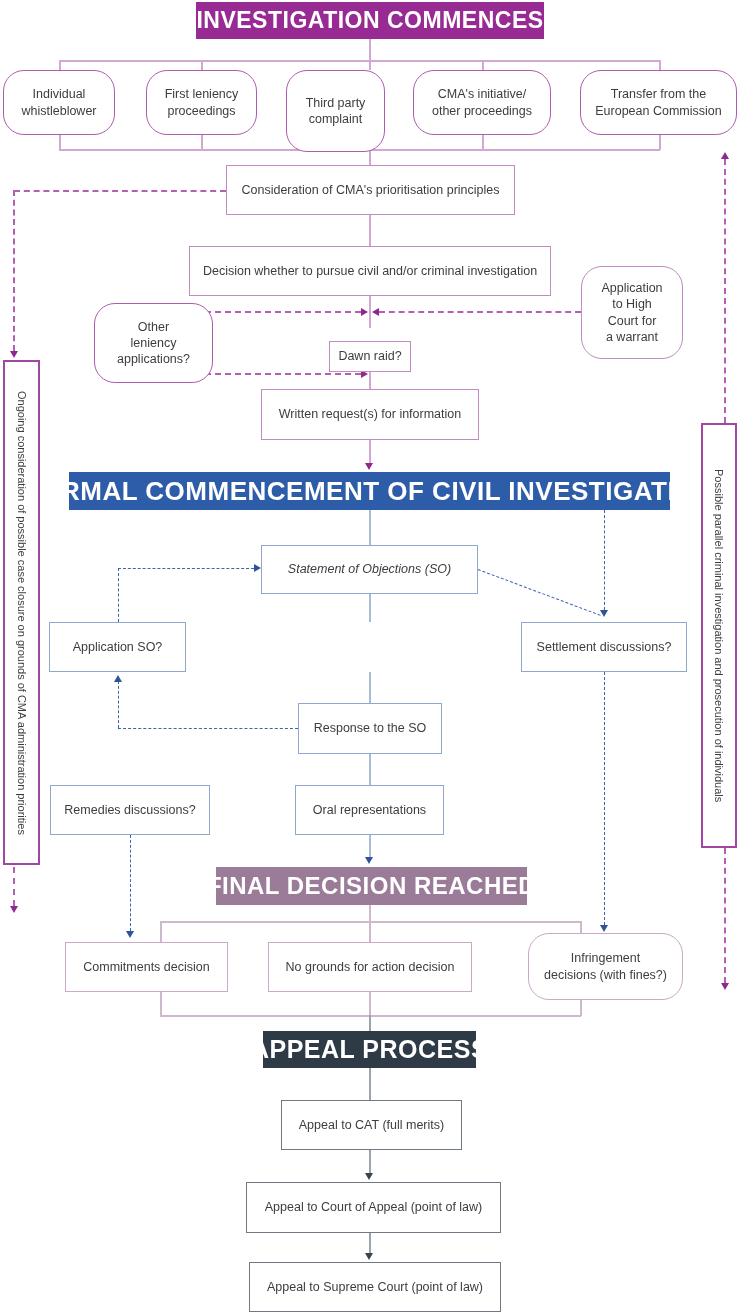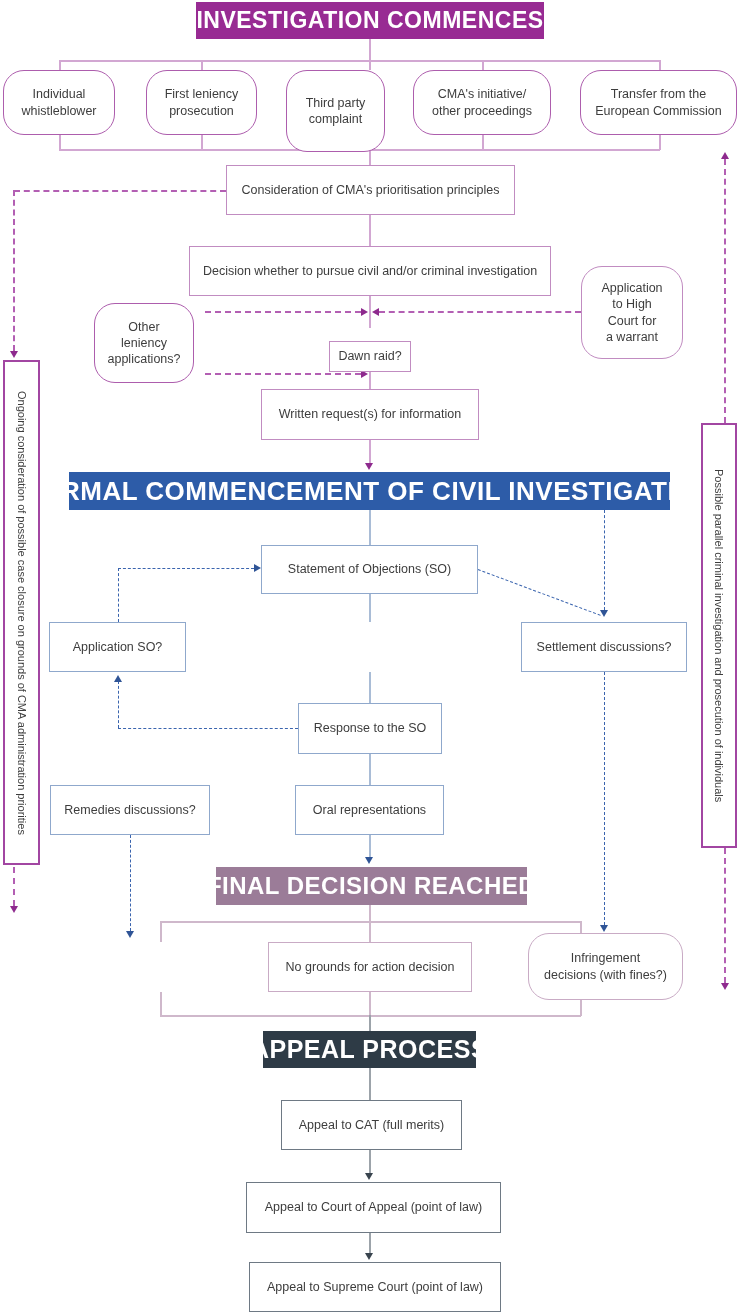--- a/index.html
+++ b/index.html
@@ -128,47 +128,48 @@
   <div class="ln gs" style="left:369px;top:1015px;width:1.5px;height:16px;"></div>
   <div class="ln gs" style="left:369px;top:1068px;width:1.5px;height:32px;"></div>
   <div class="ln gs" style="left:369px;top:1150px;width:1.5px;height:24px;"></div>
   <div class="ar ga-d" style="left:365px;top:1173px;"></div>
   <div class="ln gs" style="left:369px;top:1233px;width:1.5px;height:21px;"></div>
   <div class="ar ga-d" style="left:365px;top:1253px;"></div>
 
   <div class="bx s1 pre" style="left:3px;top:70px;width:112px;height:65px;">Individual
 whistleblower</div>
   <div class="bx s1 pre" style="left:146px;top:70px;width:111px;height:65px;">First leniency
-prosecution</div>
+proceedings</div>
   <div class="bx s1 pre" style="left:286px;top:70px;width:99px;height:82px;">Third party
 complaint</div>
   <div class="bx s1 pre" style="left:413px;top:70px;width:138px;height:65px;">CMA's initiative/
 other proceedings</div>
   <div class="bx s1 pre" style="left:580px;top:70px;width:157px;height:65px;">Transfer from the
 European Commission</div>
 
   <div class="bx s1b" style="left:226px;top:165px;width:289px;height:50px;">Consideration of CMA's prioritisation principles</div>
   <div class="bx s1b" style="left:189px;top:246px;width:362px;height:50px;">Decision whether to pursue civil and/or criminal investigation</div>
-  <div class="bx s1 pre" style="left:94px;top:303px;width:100px;height:80px;">Other
+  <div class="bx s1 pre" style="left:94px;top:303px;width:119px;height:80px;">Other
 leniency
 applications?</div>
   <div class="bx s1b" style="left:329px;top:341px;width:82px;height:31px;">Dawn raid?</div>
   <div class="bx s1b pre" style="left:581px;top:266px;width:102px;height:93px;">Application
 to High
 Court for
 a warrant</div>
   <div class="bx s1b" style="left:261px;top:389px;width:218px;height:51px;">Written request(s) for information</div>
 
-  <div class="bx s2" style="left:261px;top:545px;width:217px;height:49px;">Statement of Objections (SO)</div>
+  <div class="bx s2" style="left:261px;top:545px;width:217px;height:49px;font-style:italic;">Statement of Objections (SO)</div>
   <div class="bx s2" style="left:49px;top:622px;width:137px;height:50px;">Application SO?</div>
   <div class="bx s2" style="left:521px;top:622px;width:166px;height:50px;">Settlement discussions?</div>
   <div class="bx s2" style="left:298px;top:703px;width:144px;height:51px;">Response to the SO</div>
   <div class="bx s2" style="left:50px;top:785px;width:160px;height:50px;">Remedies discussions?</div>
   <div class="bx s2" style="left:295px;top:785px;width:149px;height:50px;">Oral representations</div>
 
+  <div class="bx s3" style="left:65px;top:942px;width:163px;height:50px;">Commitments decision</div>
   <div class="bx s3" style="left:268px;top:942px;width:204px;height:50px;">No grounds for action decision</div>
   <div class="bx s3 pre" style="left:528px;top:933px;width:155px;height:67px;">Infringement
 decisions (with fines?)</div>
 
   <div class="bx s4" style="left:281px;top:1100px;width:181px;height:50px;">Appeal to CAT (full merits)</div>
   <div class="bx s4" style="left:246px;top:1182px;width:255px;height:51px;">Appeal to Court of Appeal (point of law)</div>
   <div class="bx s4" style="left:249px;top:1262px;width:252px;height:50px;">Appeal to Supreme Court (point of law)</div>
 
   <div class="vbox" style="left:3px;top:360px;width:37px;height:505px;">
     <span>Ongoing consideration of possible case closure on grounds of CMA administration priorities</span>

